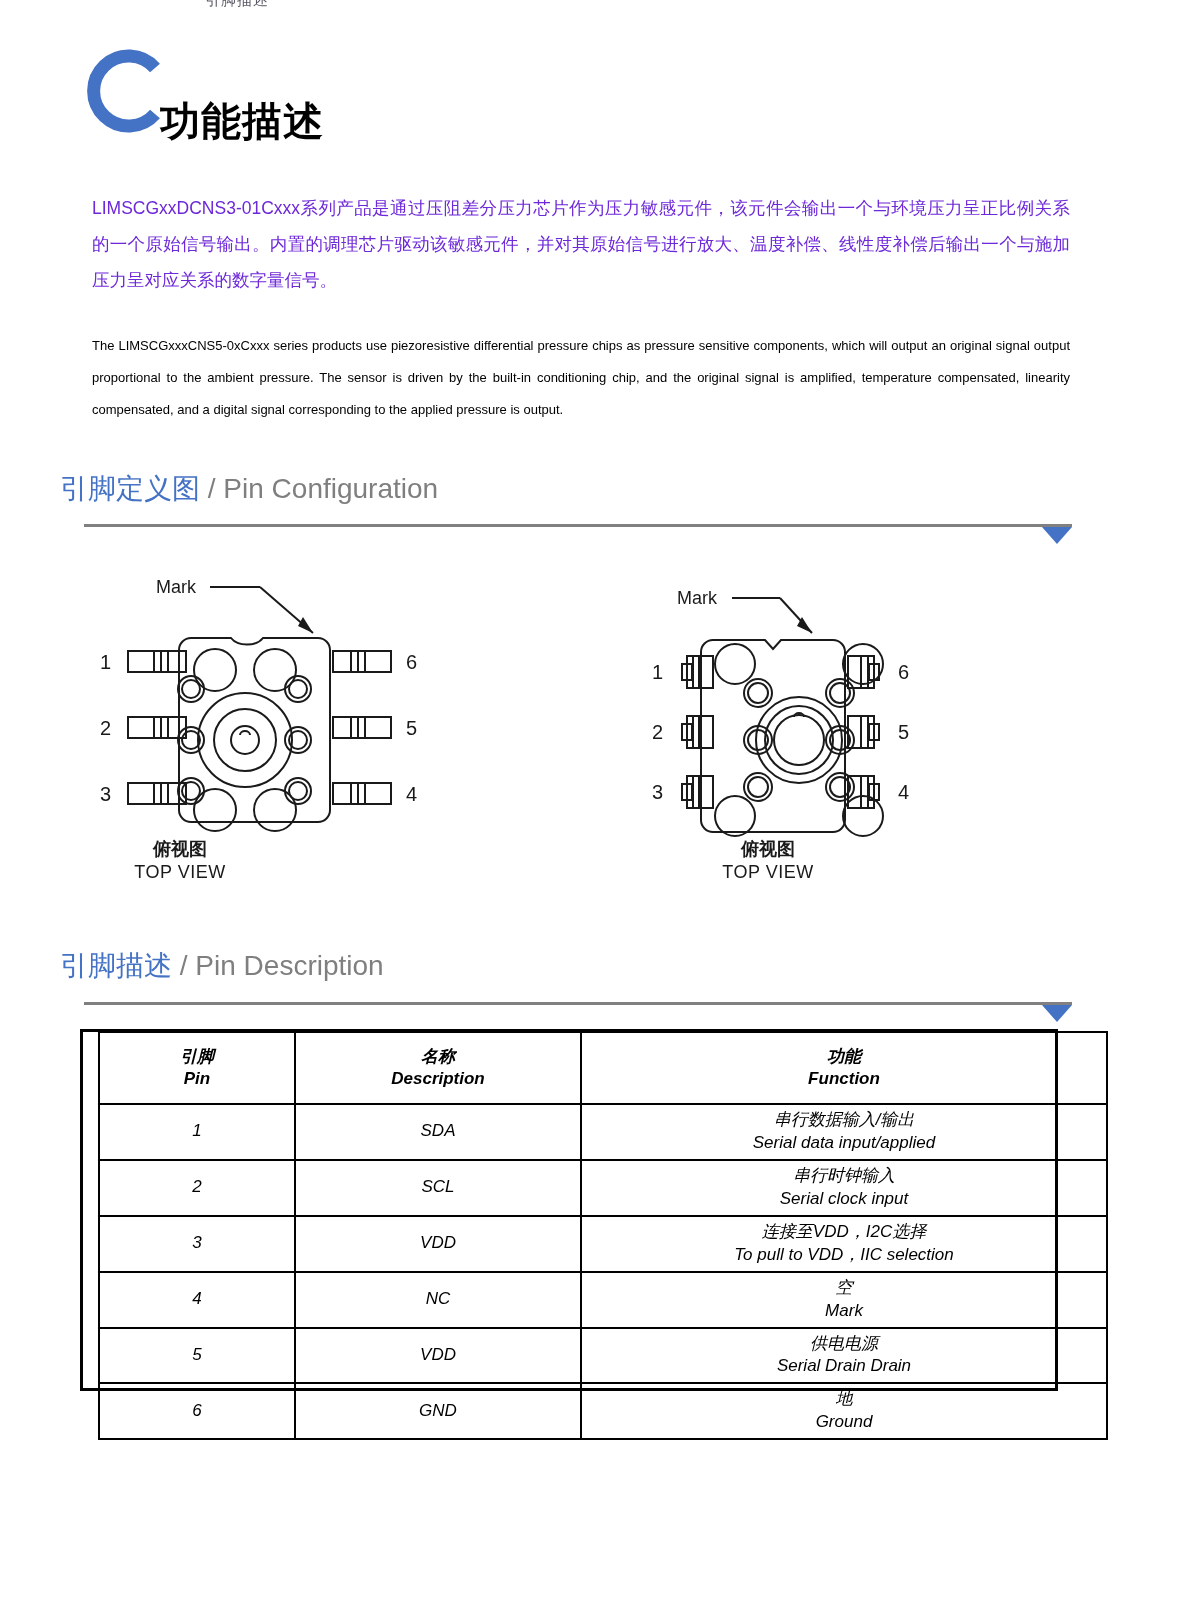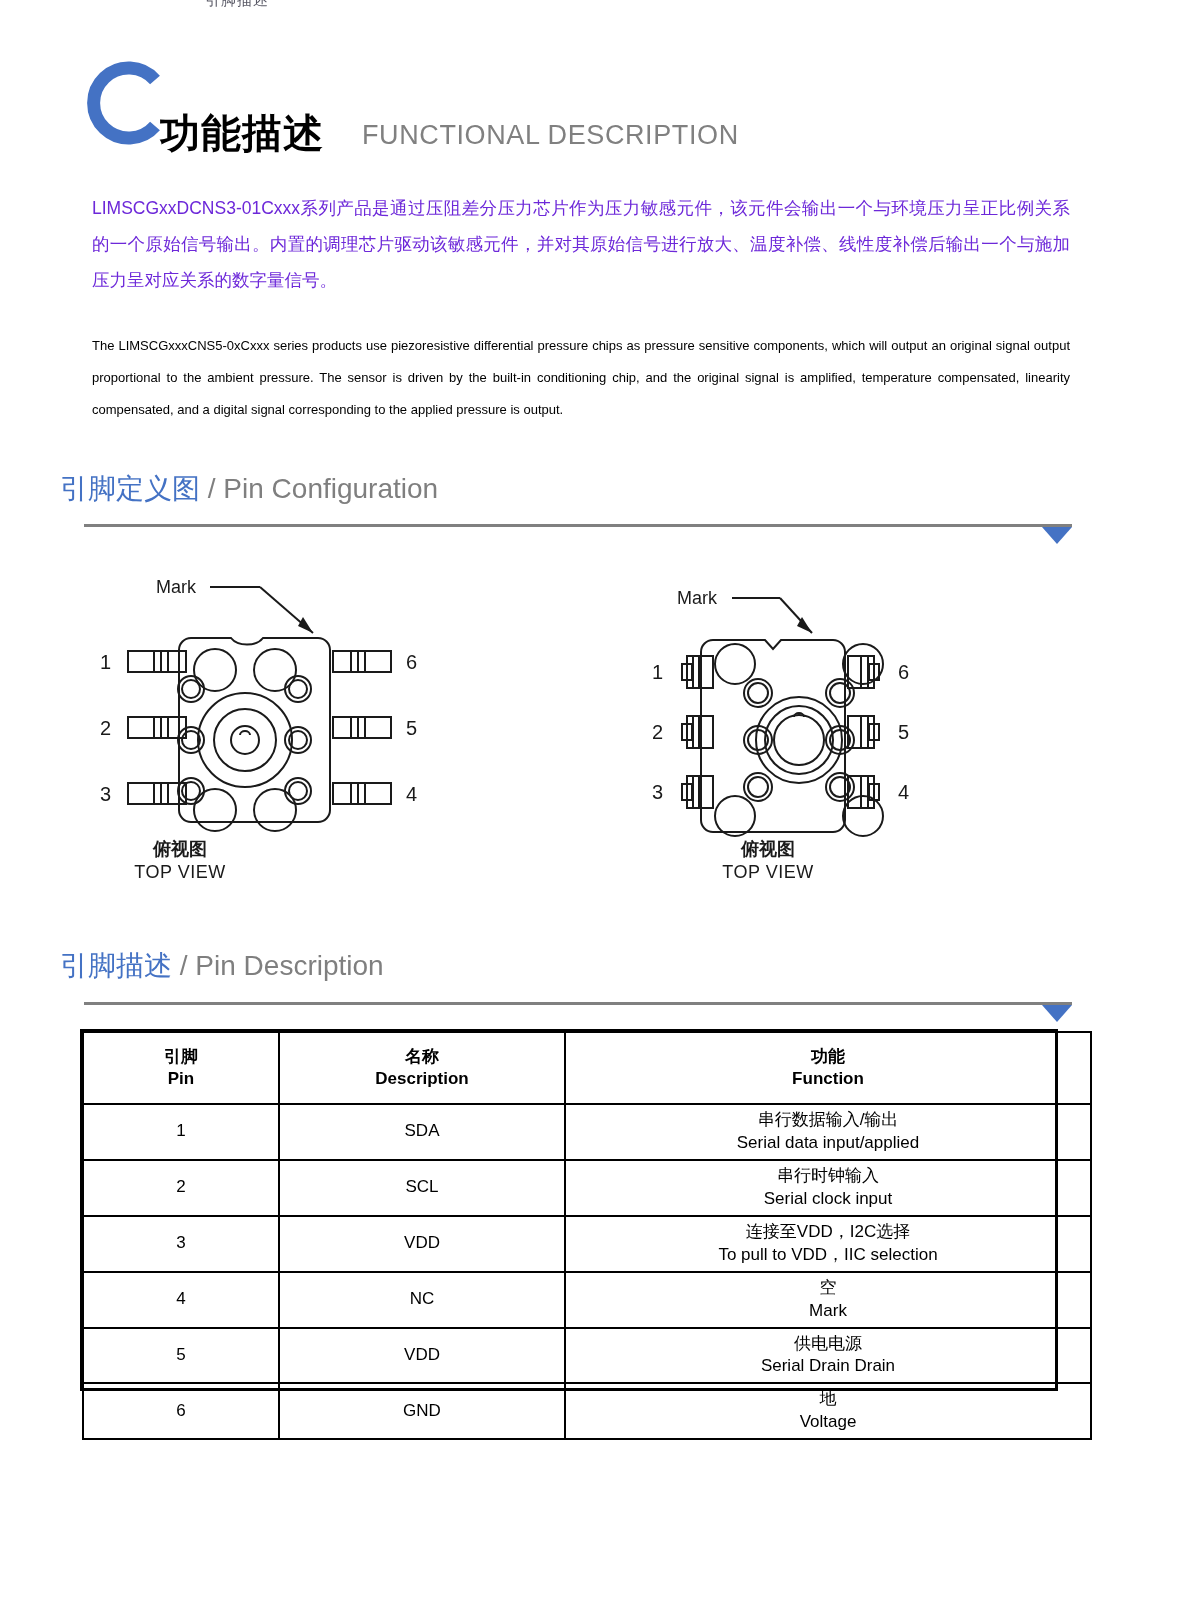--- a/index.html
+++ b/index.html
@@ -25,21 +25,21 @@
     color: #3b3b4a;
     letter-spacing: 1px;
     opacity: 0.85;
     white-space: nowrap;
   }
 
   
   .header {
     position: absolute;
     left: 0;
-    top: 34px;
+    top: 22px;
     width: 1200px;
     height: 120px;
   }
   .logo-mark {
     position: absolute;
     left: 75px;
     top: 26px;
     width: 86px;
     height: 86px;
   }
@@ -156,25 +156,26 @@
   .caption .en {
     display: block;
     font-size: 18px;
     color: #1a1a1a;
     letter-spacing: 0.5px;
   }
 
   
   .pin-table {
     position: absolute;
-    left: 82px;
+    left: 98px;
     top: 1031px;
     width: 966px;
     border-collapse: collapse;
     table-layout: fixed;
+    font-style: italic;
   }
   .pin-table td, .pin-table th {
     border: 2.2px solid #000000;
     text-align: center;
     vertical-align: middle;
     padding: 4px 6px;
     font-weight: 400;
   }
   .pin-table .c-pin  { width: 182px; }
   .pin-table .c-desc { width: 272px; text-align: center; }
@@ -214,21 +215,20 @@
 <div class="header">
 
   <div class="logo-mark">
     <svg viewBox="0 0 86 86" width="86" height="86" aria-hidden="true">
       <path d="M 80 20
                A 35 35 0 1 0 80 66" fill="none" stroke="#4472c4" stroke-width="13" stroke-linecap="butt"></path>
     </svg>
   </div>
 
   <div class="header-title-cn">功能描述</div>
-  <div class="header-title-en">FUNCTIONAL DESCRIPTION</div>
 </div>
 
 <div class="para-cn">LIMSCGxxDCNS3-01Cxxx系列产品是通过压阻差分压力芯片作为压力敏感元件，该元件会输出一个与环境压力呈正比例关系的一个原始信号输出。内置的调理芯片驱动该敏感元件，并对其原始信号进行放大、温度补偿、线性度补偿后输出一个与施加压力呈对应关系的数字量信号。</div>
 <div class="para-en">The LIMSCGxxxCNS5-0xCxxx series products use piezoresistive differential pressure chips as pressure sensitive components, which will output an original signal output proportional to the ambient pressure. The sensor is driven by the built-in conditioning chip, and the original signal is amplified, temperature compensated, linearity compensated, and a digital signal corresponding to the applied pressure is output.</div>
 
 <div class="section">
   <div class="section-head" style="top:475px">
     <span class="cn">引脚定义图</span><span class="en"> / </span><span class="en">Pin Configuration</span>
   </div>
   <div class="rule" style="top:524px"></div>
@@ -486,18 +486,18 @@
       <td>
         <span class="l1">供电电源</span>
         <span class="l2">Serial Drain Drain</span>
       </td>
     </tr>
     <tr>
       <td>6</td>
       <td>GND</td>
       <td>
         <span class="l1">地</span>
-        <span class="l2">Voltage</span>
+        <span class="l2">Ground</span>
       </td>
     </tr>
   </tbody>
 </table>
 <div class="outer-frame"></div>
 
 </body></html>

